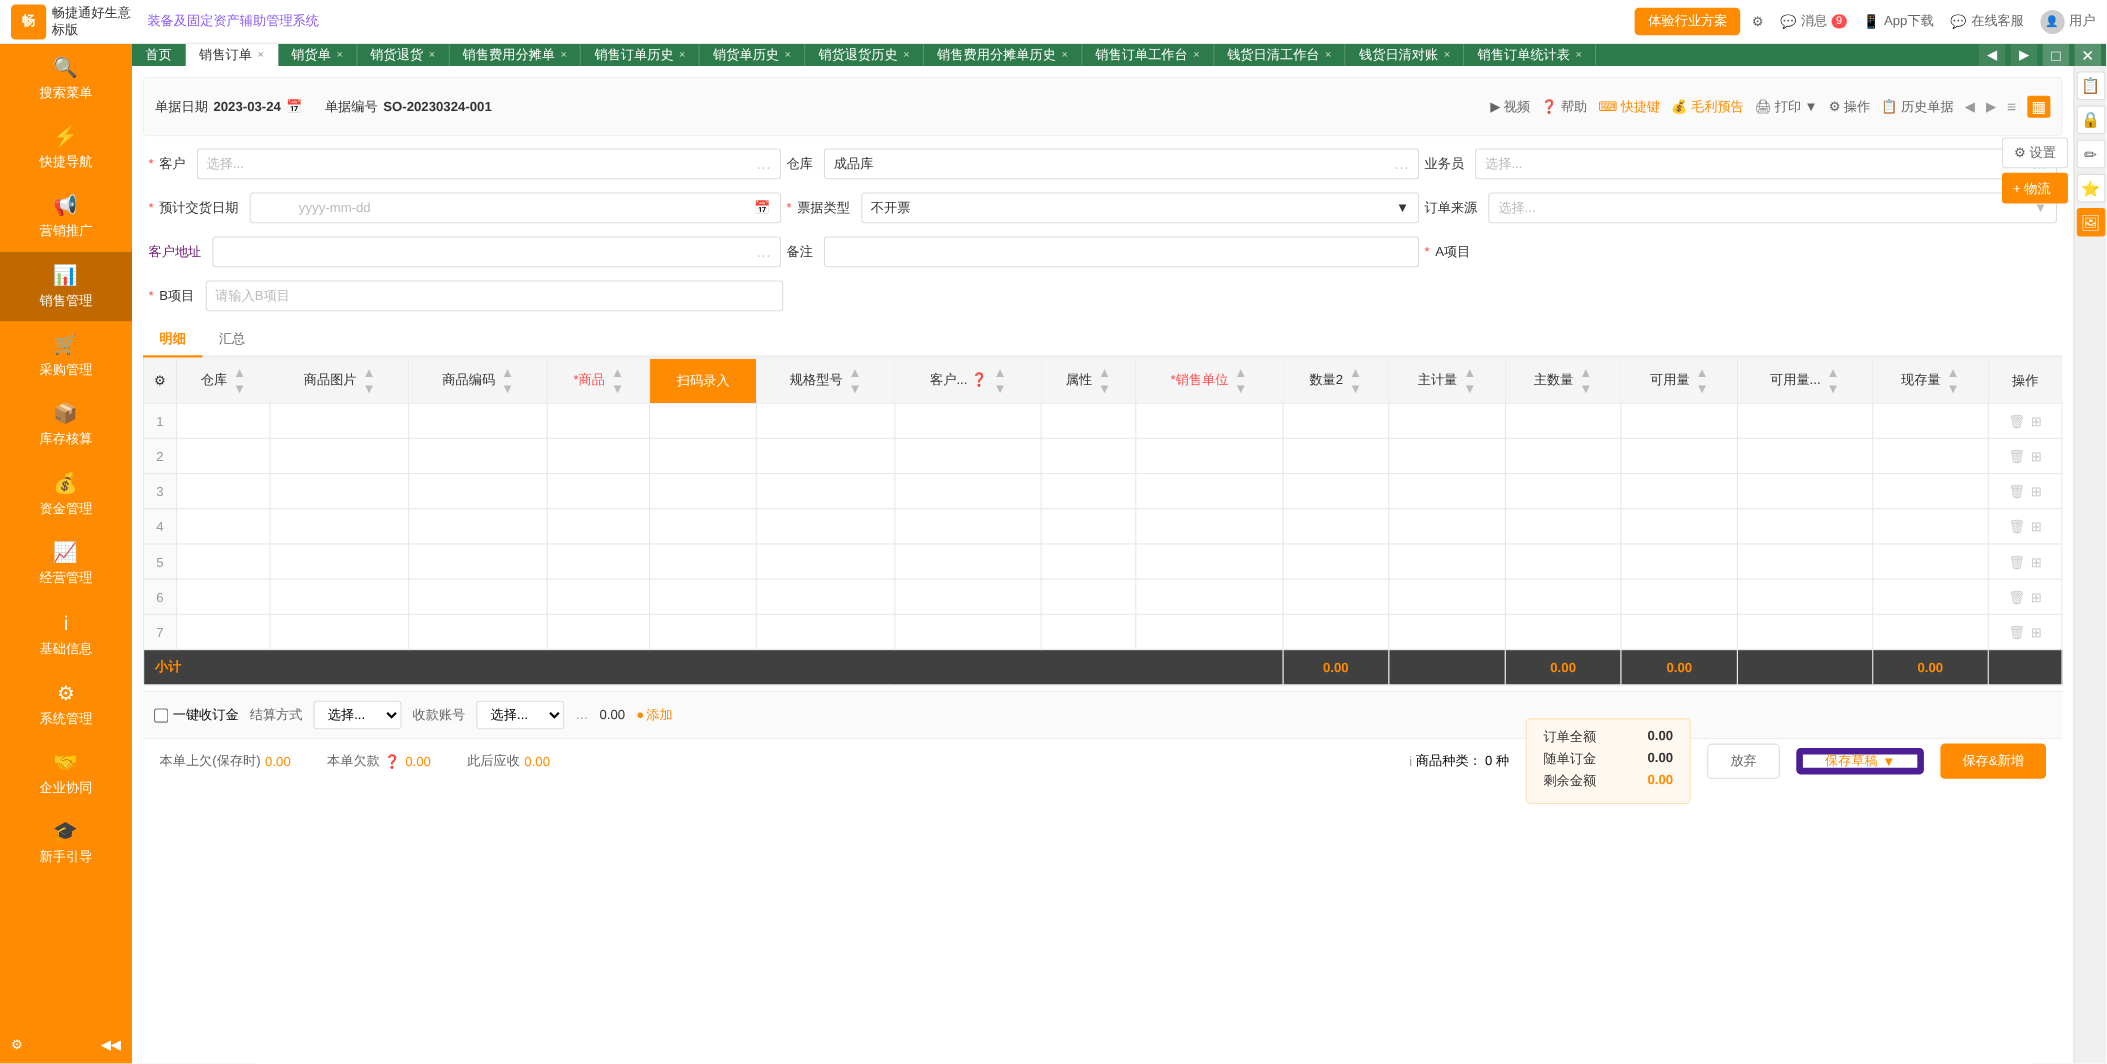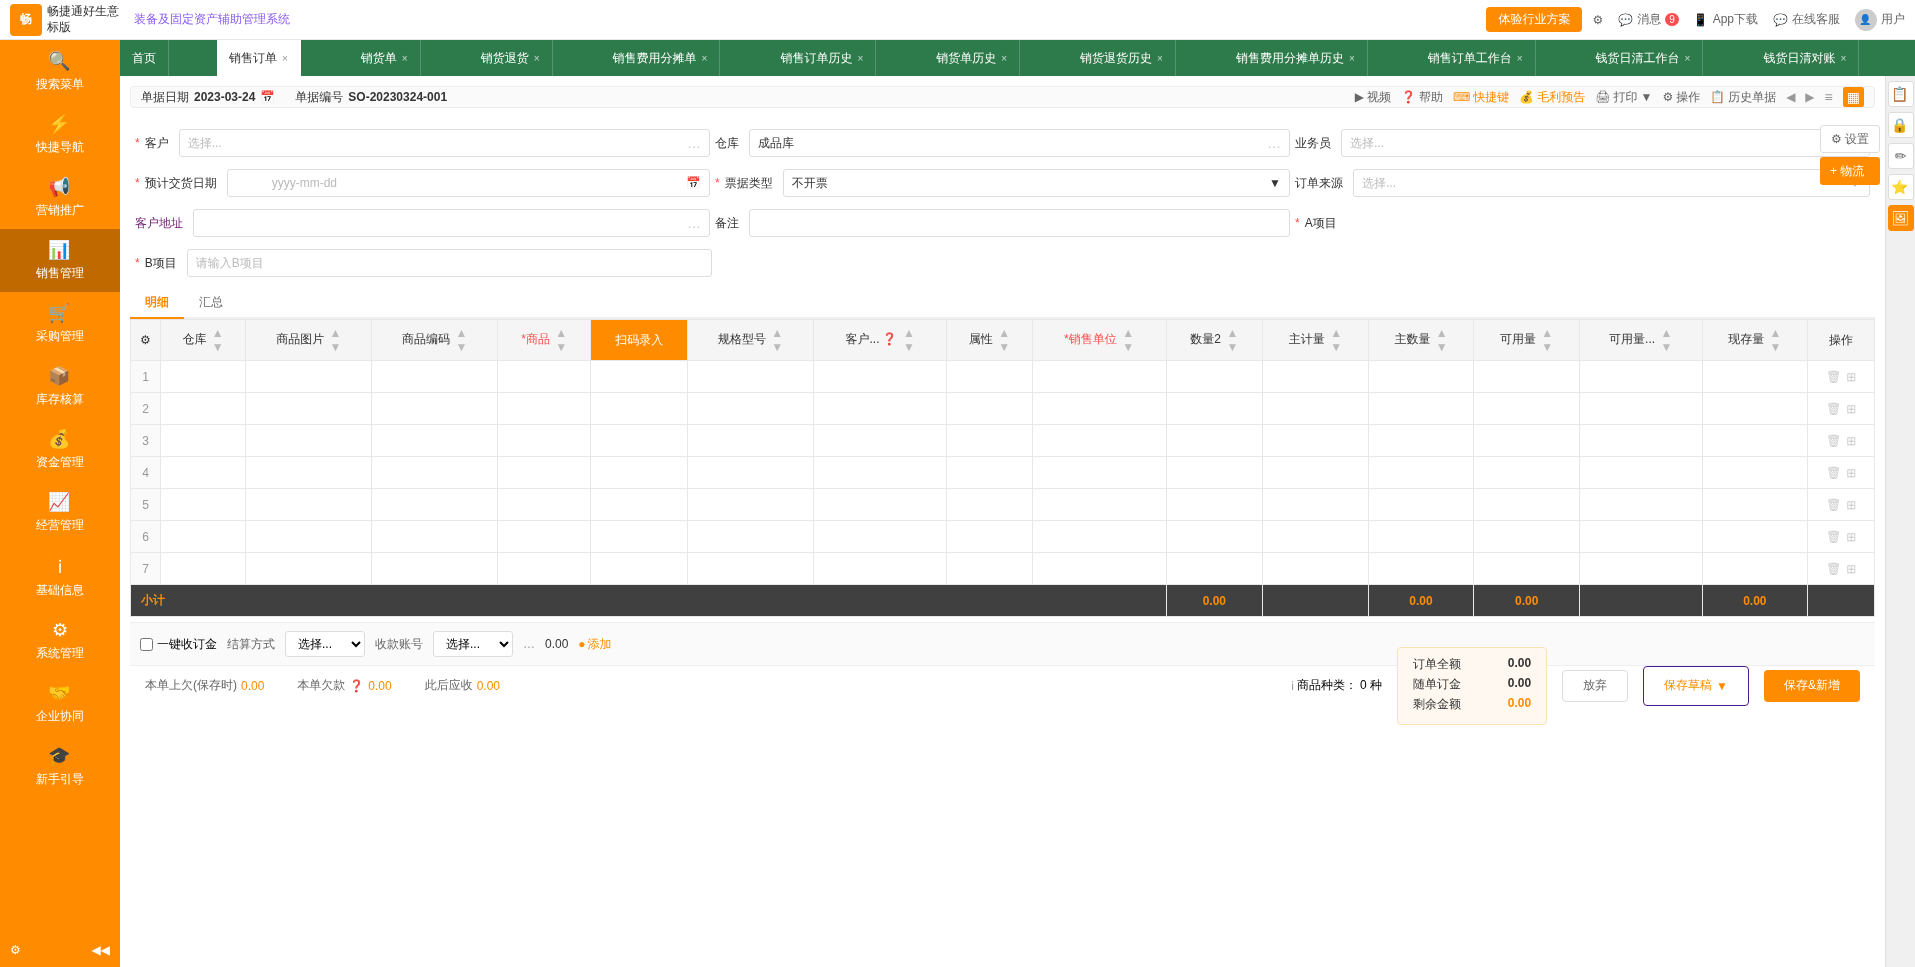--- a/index.html
+++ b/index.html
@@ -4,21 +4,21 @@
   <style>
     * { box-sizing: border-box; margin: 0; padding: 0; font-family: 'Microsoft YaHei', sans-serif; font-size: 12px; }
     body { background: #f5f5f5; overflow: hidden; }
 
     
     .app-container { display: flex; flex-direction: column; height: 967px; width: 1915px; }
     .top-bar { display: flex; align-items: center; background: #fff; height: 40px; padding: 0 10px; border-bottom: 1px solid #e8e8e8; flex-shrink: 0; }
     .main-layout { display: flex; flex: 1; overflow: hidden; }
     .sidebar { width: 120px; background: #ff8c00; flex-shrink: 0; display: flex; flex-direction: column; }
     .content-area { flex: 1; display: flex; flex-direction: column; overflow: hidden; }
-    .tab-bar { background: #2d7a4a; display: flex; align-items: center; height: 36px; flex-shrink: 0; overflow: hidden; gap: 48px; }
+    .tab-bar { background: #2d7a4a; display: flex; align-items: center; height: 20px; flex-shrink: 0; overflow: hidden; }
     .main-content { flex: 1; background: #fff; overflow: auto; padding: 10px; }
 
     
     .top-bar-brand { display: flex; align-items: center; margin-right: 15px; }
     .brand-logo { width: 32px; height: 32px; background: #ff8c00; border-radius: 4px; display: flex; align-items: center; justify-content: center; color: #fff; font-size: 14px; font-weight: bold; margin-right: 5px; }
     .brand-text { font-size: 11px; color: #333; line-height: 1.3; }
     .app-title { color: #8b5cf6; font-size: 12px; margin-right: auto; }
     .top-bar-actions { display: flex; align-items: center; gap: 15px; }
     .action-btn { display: flex; align-items: center; gap: 4px; color: #666; cursor: pointer; font-size: 12px; }
     .badge { background: #ff4d4f; color: #fff; border-radius: 8px; padding: 1px 4px; font-size: 10px; }
@@ -30,21 +30,21 @@
     
     .tab-item { display: flex; align-items: center; padding: 0 12px; height: 36px; color: #fff; cursor: pointer; white-space: nowrap; font-size: 12px; border-right: 1px solid rgba(255,255,255,0.2); }
     .tab-item.active { background: #fff; color: #333; }
     .tab-item .close-x { margin-left: 5px; font-size: 10px; color: rgba(255,255,255,0.7); }
     .tab-item.active .close-x { color: #999; }
     .tab-nav-btn { width: 24px; height: 36px; display: flex; align-items: center; justify-content: center; color: #fff; cursor: pointer; background: rgba(255,255,255,0.1); border: none; flex-shrink: 0; }
     .tab-actions { display: flex; align-items: center; gap: 5px; margin-left: auto; padding-right: 5px; }
     .tab-action-btn { width: 24px; height: 24px; display: flex; align-items: center; justify-content: center; background: rgba(255,255,255,0.2); border-radius: 3px; color: #fff; cursor: pointer; font-size: 14px; }
 
     
-    .form-header { display: flex; align-items: center; margin-bottom: 10px; padding: 0 10px; background: #fafafa; border: 1px solid #eee; border-radius: 4px; justify-content: flex-end; }
+    .form-header { display: flex; align-items: center; padding: 16px 10px; background: #fafafa; border: 1px solid #eee; border-radius: 4px; justify-content: flex-end; }
     .form-header-item { display: flex; align-items: center; gap: 5px; margin-right: 20px; }
     .form-header-label { color: #333; white-space: nowrap; }
     .form-header-value { color: #333; font-weight: bold; }
     .header-tools { margin-left: auto; display: flex; align-items: center; gap: 10px; }
     .tool-btn { display: flex; align-items: center; gap: 3px; color: #666; cursor: pointer; font-size: 12px; }
     .tool-btn-orange { color: #ff8c00; }
     .form-input { flex: 1; height: 28px; border: 1px solid #ddd; border-radius: 3px; padding: 0 8px; color: #333; background: #fff; display: flex; align-items: center; cursor: pointer; min-width: 80px; }
     .form-input.placeholder { color: #bbb; }
     .dots-btn { color: #ccc; cursor: pointer; font-size: 14px; }
 
@@ -76,21 +76,21 @@
     
     .footer-bar { display: flex; align-items: center; padding: 8px 15px; background: #fff; border-top: 1px solid #eee; height: 40px; }
     .footer-info { display: flex; align-items: flex-end; gap: 33px; }
     .footer-item { display: flex; align-items: center; gap: 4px; color: #666; }
     .footer-value { color: #ff8c00; }
     .footer-summary { background: #fff8f0; border: 1px solid #ffe0b2; border-radius: 4px; padding: 8px 15px; text-align: right; }
     .summary-line { display: flex; justify-content: space-between; gap: 20px; font-size: 12px; color: #333; margin-bottom: 3px; }
     .summary-amount { color: #333; font-weight: bold; min-width: 50px; text-align: right; }
 
     .discard-btn { height: 32px; padding: 0 20px; border: 1px solid #ddd; background: #fff; border-radius: 4px; cursor: pointer; color: #666; font-size: 12px; }
-    .save-draft-btn { height: 40px; padding: 0 20px; border: 1px solid #4c1d95; background: #fff; border-radius: 4px; cursor: pointer; color: #ff8c00; font-size: 12px; display: flex; align-items: center; gap: 4px; }
+    .save-draft-btn { height: 24px; padding: 0 20px; border: 6px solid #4c1d95; background: #fff; border-radius: 4px; cursor: pointer; color: #ff8c00; font-size: 12px; display: flex; align-items: center; gap: 4px; }
     .save-new-btn { height: 32px; padding: 0 20px; background: #ff8c00; border: none; border-radius: 4px; cursor: pointer; color: #fff; font-size: 12px; }
 
     
     .right-sidebar { width: 30px; background: #f0f0f0; display: flex; flex-direction: column; align-items: center; padding: 5px 0; gap: 5px; border-left: 1px solid #e0e0e0; }
     .right-icon { width: 26px; height: 26px; display: flex; align-items: center; justify-content: center; cursor: pointer; color: #666; font-size: 14px; border: 1px solid #ddd; border-radius: 3px; background: #fff; }
 
     
     .table-scroll { overflow-x: auto; margin-bottom: 5px; }
 
     .orange { color: #ff8c00; }

